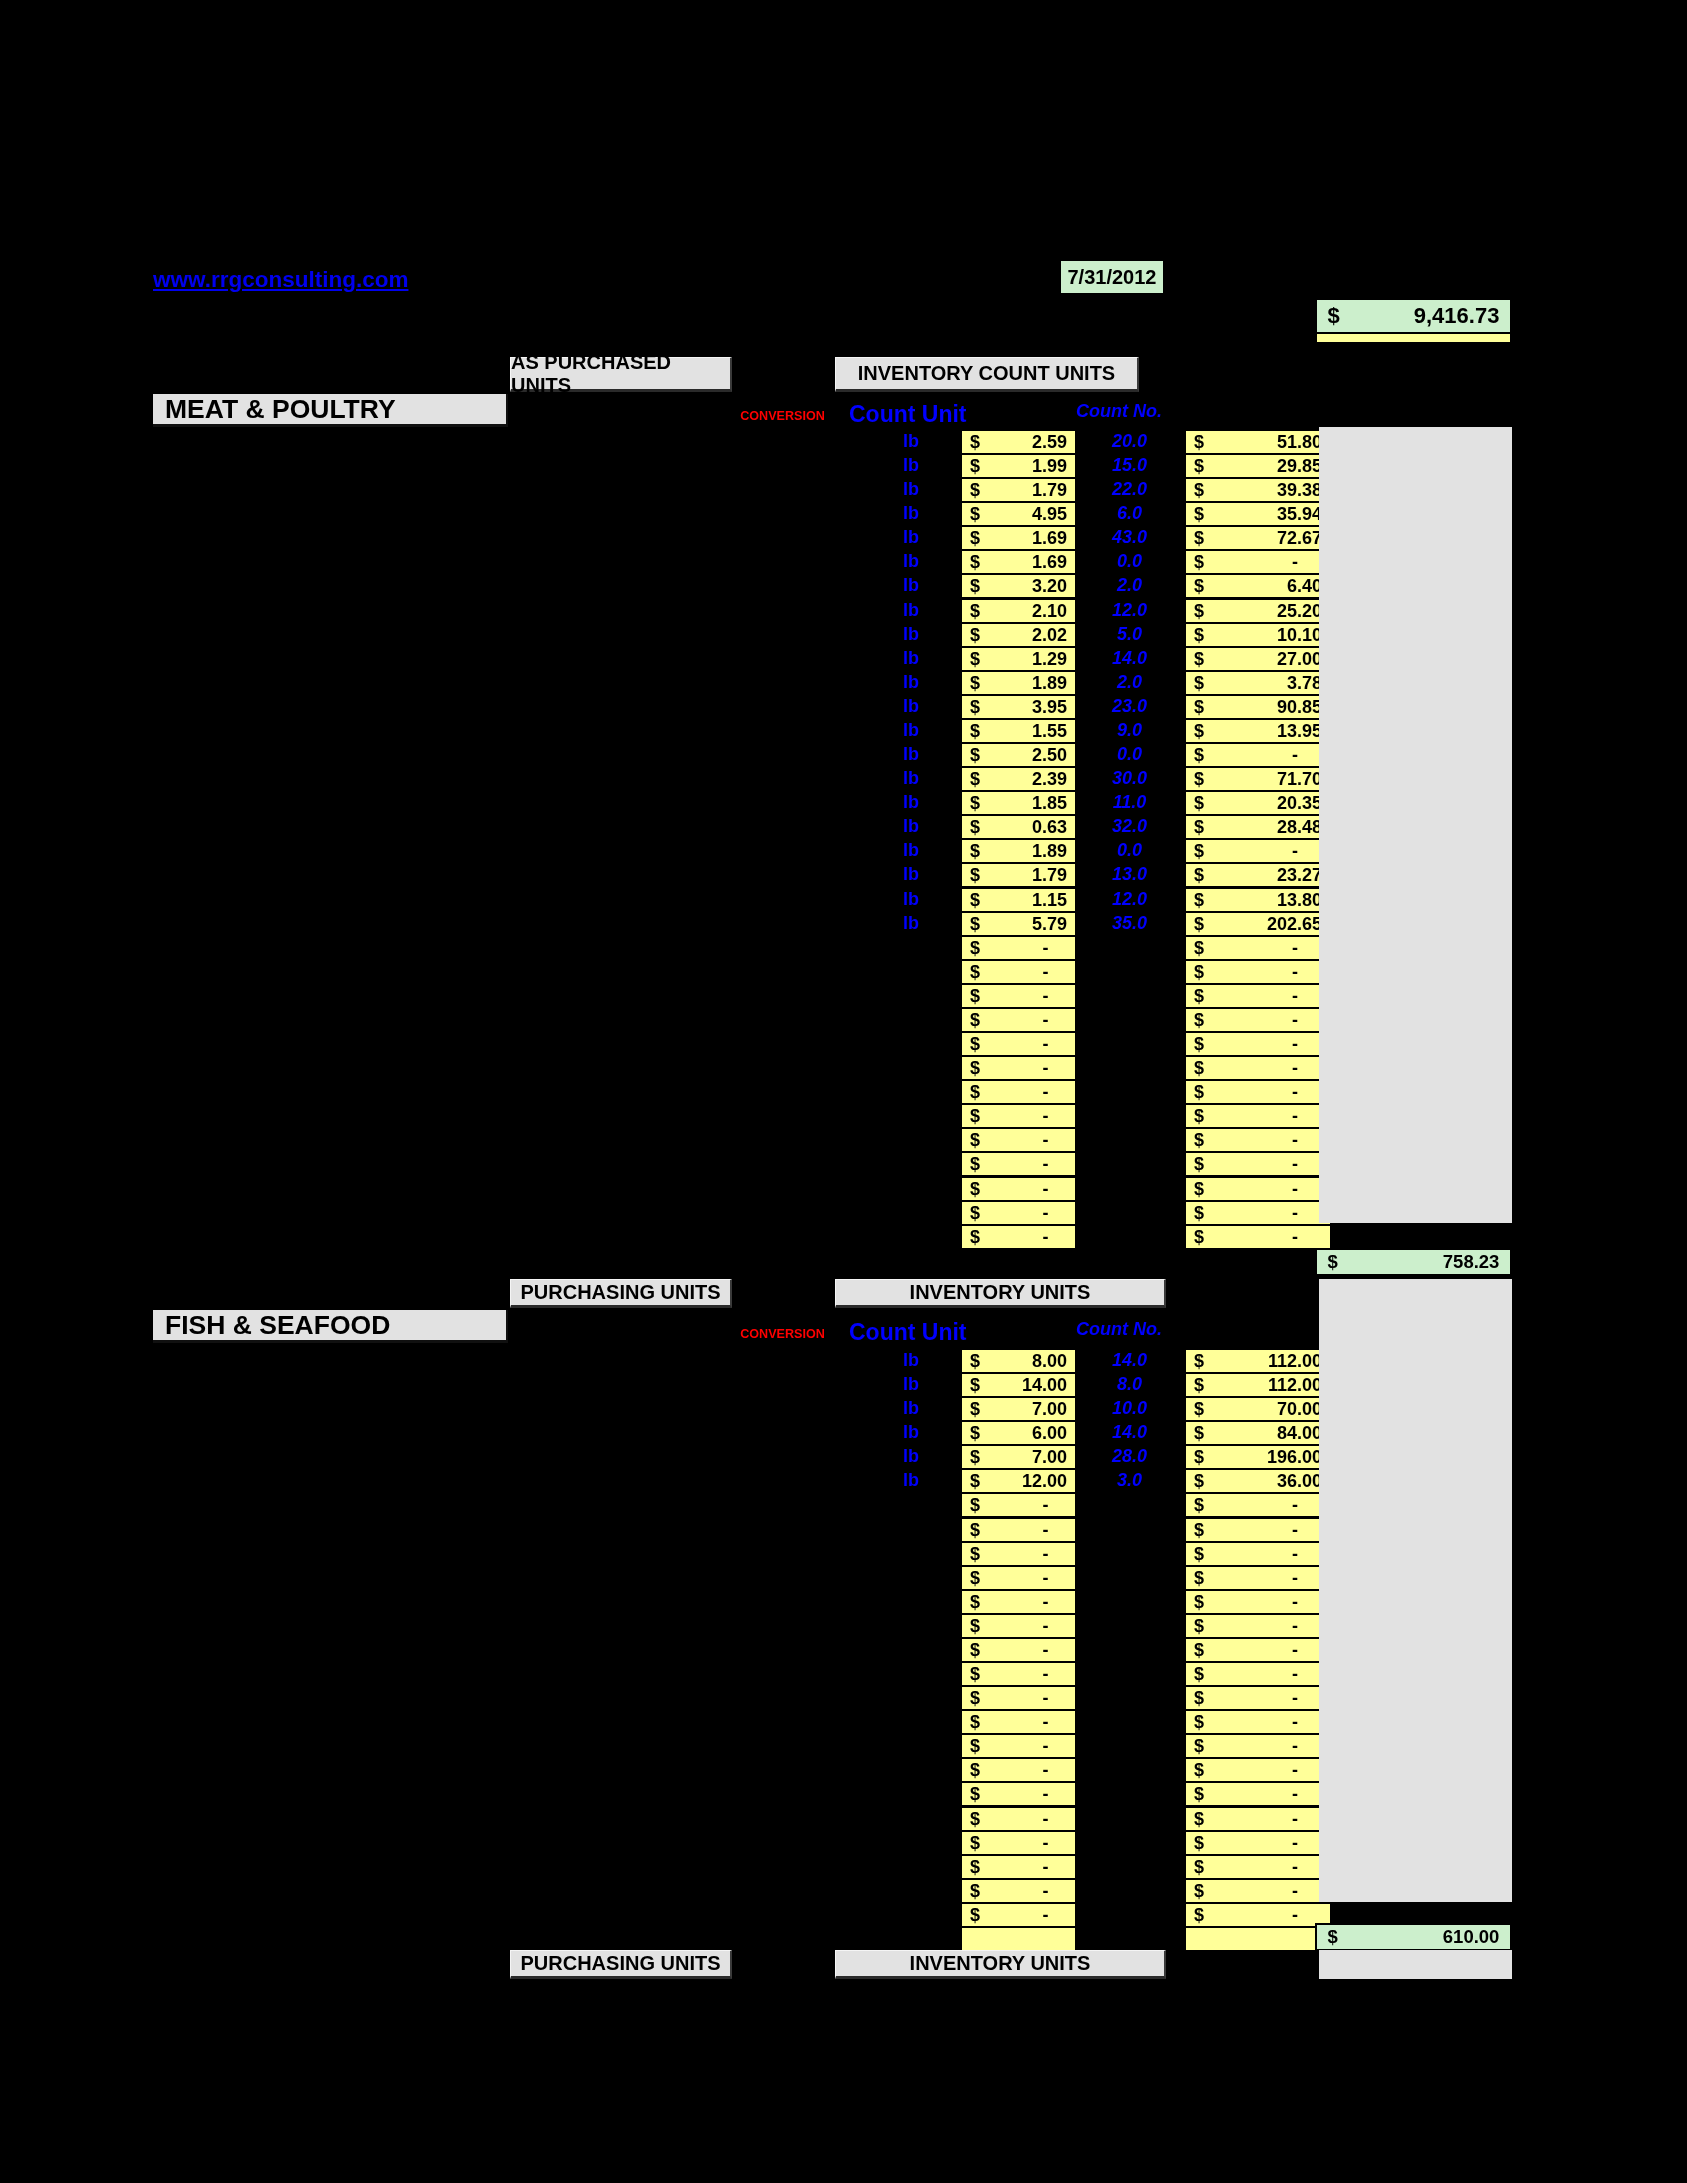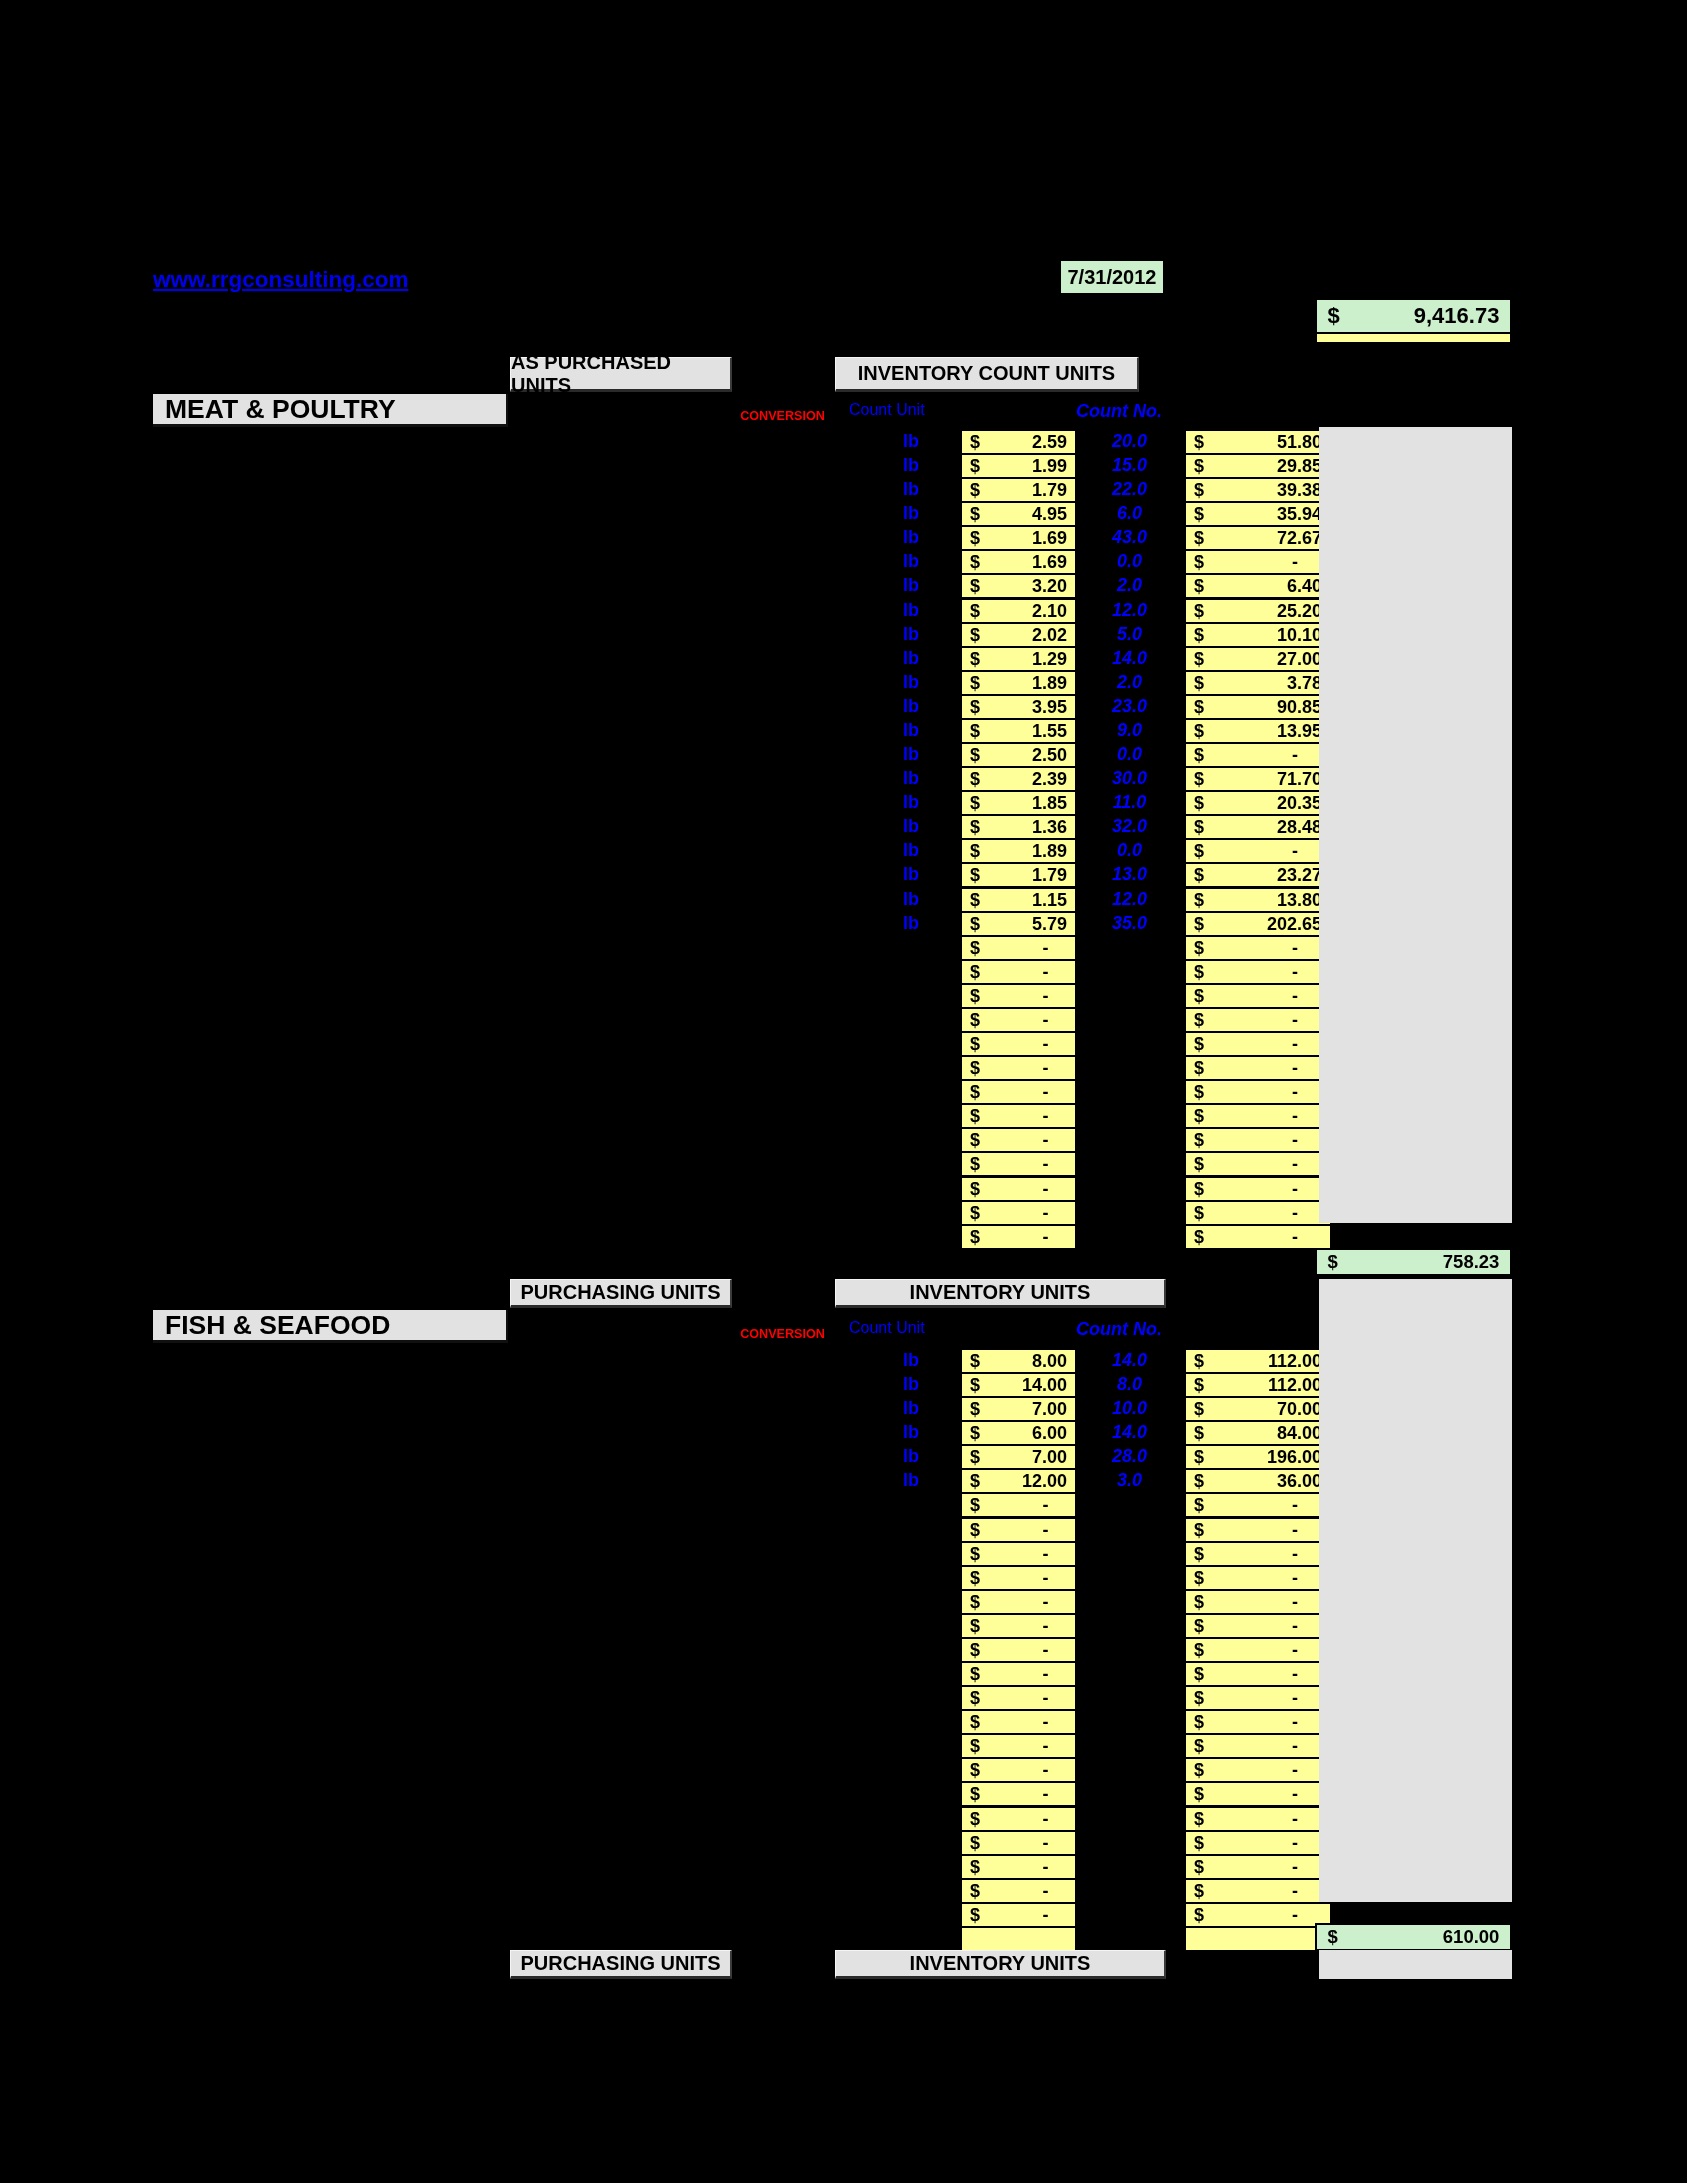--- a/index.html
+++ b/index.html
@@ -34,21 +34,21 @@
     position: absolute; left: 153px; width: 355px; height: 33px;
     background: var(--grey, #E2E2E2);
     border-right: 2.6px solid #101010; border-bottom: 3.3px solid #101010;
     display: flex; align-items: center; padding-left: 12px;
     font-weight: bold; font-size: 26.5px; color: #000; letter-spacing: 0px;
   }
 
   .conversion { position: absolute; left: 736px; width: 93px; text-align: center;
     color: var(--red, #FF0000); font-weight: bold; font-size: 12.6px; }
   .count-unit-label { position: absolute; left: 849px; color: var(--blue, #0000FF);
-    font-weight: normal; font-size: 16px; }
+    font-weight: bold; font-size: 23px; }
   .count-no-label { position: absolute; left: 1076px; color: var(--blue, #0000FF);
     font-weight: bold; font-style: italic; font-size: 18px; text-align: center; }
 
   .meat .left-hdr  { left: 510px;  top: 357px; width: 222px; height: 35px; }
   .meat .right-hdr { left: 835px; top: 357px; width: 304px; height: 35px; }
   .meat .band { top: 394px; }
   .meat .conversion { top: 409px; }
   .meat .count-unit-label, .meat .count-no-label { top: 401px; }
   .meat .rows { position: absolute; left: 0; top: 429px; width: 1687px; }
   .meat .grey-block { top: 427px; height: 796px; }
@@ -304,21 +304,21 @@
           <div class="count">11.0</div>
           <div class="money-cell total-cell">
             <span class="d">$</span>
             <span class="v">20.35</span>
           </div>
         </div>
         <div class="row" style="top: 385px;">
           <div class="unit">lb</div>
           <div class="money-cell price-cell">
             <span class="d">$</span>
-            <span class="v">1.36</span>
+            <span class="v">0.63</span>
           </div>
           <div class="count">32.0</div>
           <div class="money-cell total-cell">
             <span class="d">$</span>
             <span class="v">28.48</span>
           </div>
         </div>
         <div class="row" style="top: 409px;">
           <div class="unit">lb</div>
           <div class="money-cell price-cell">

